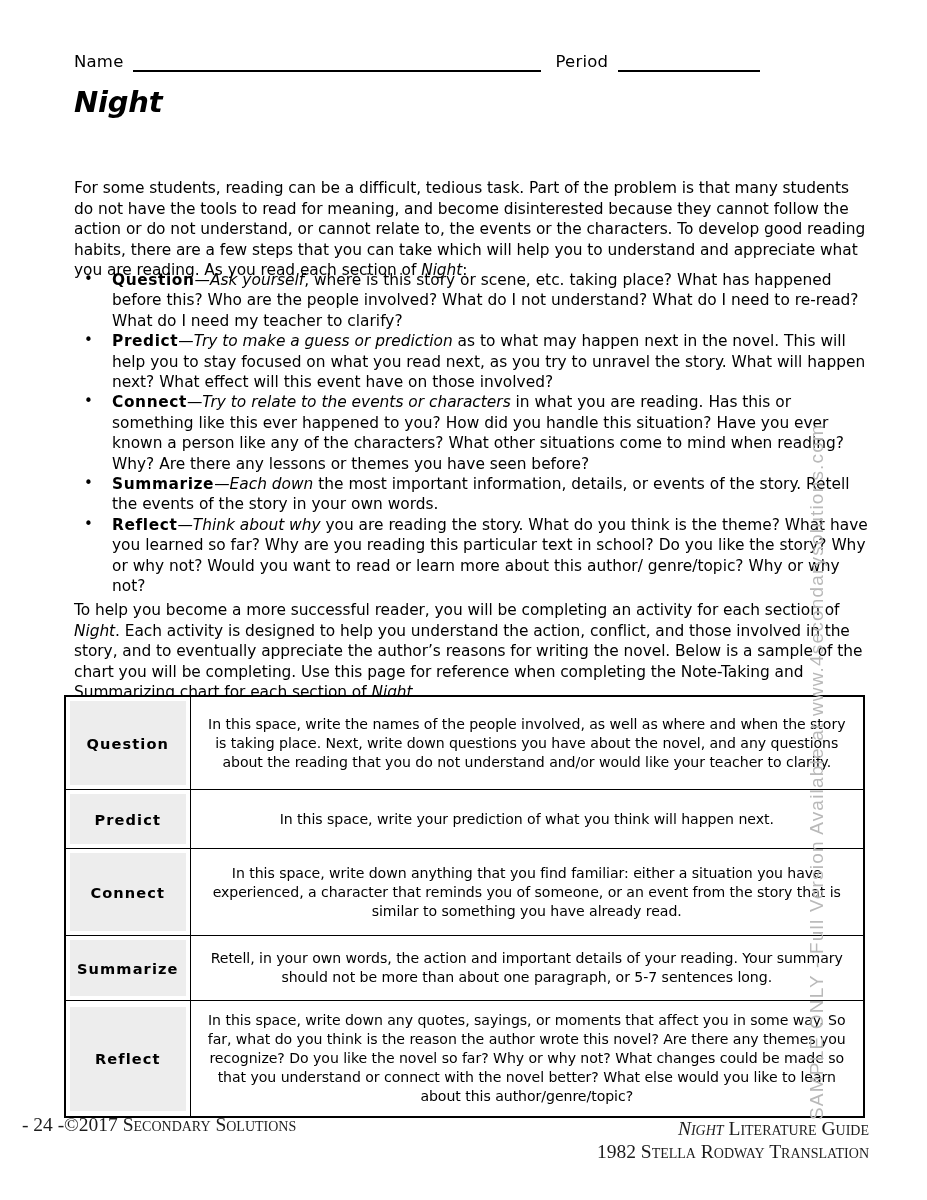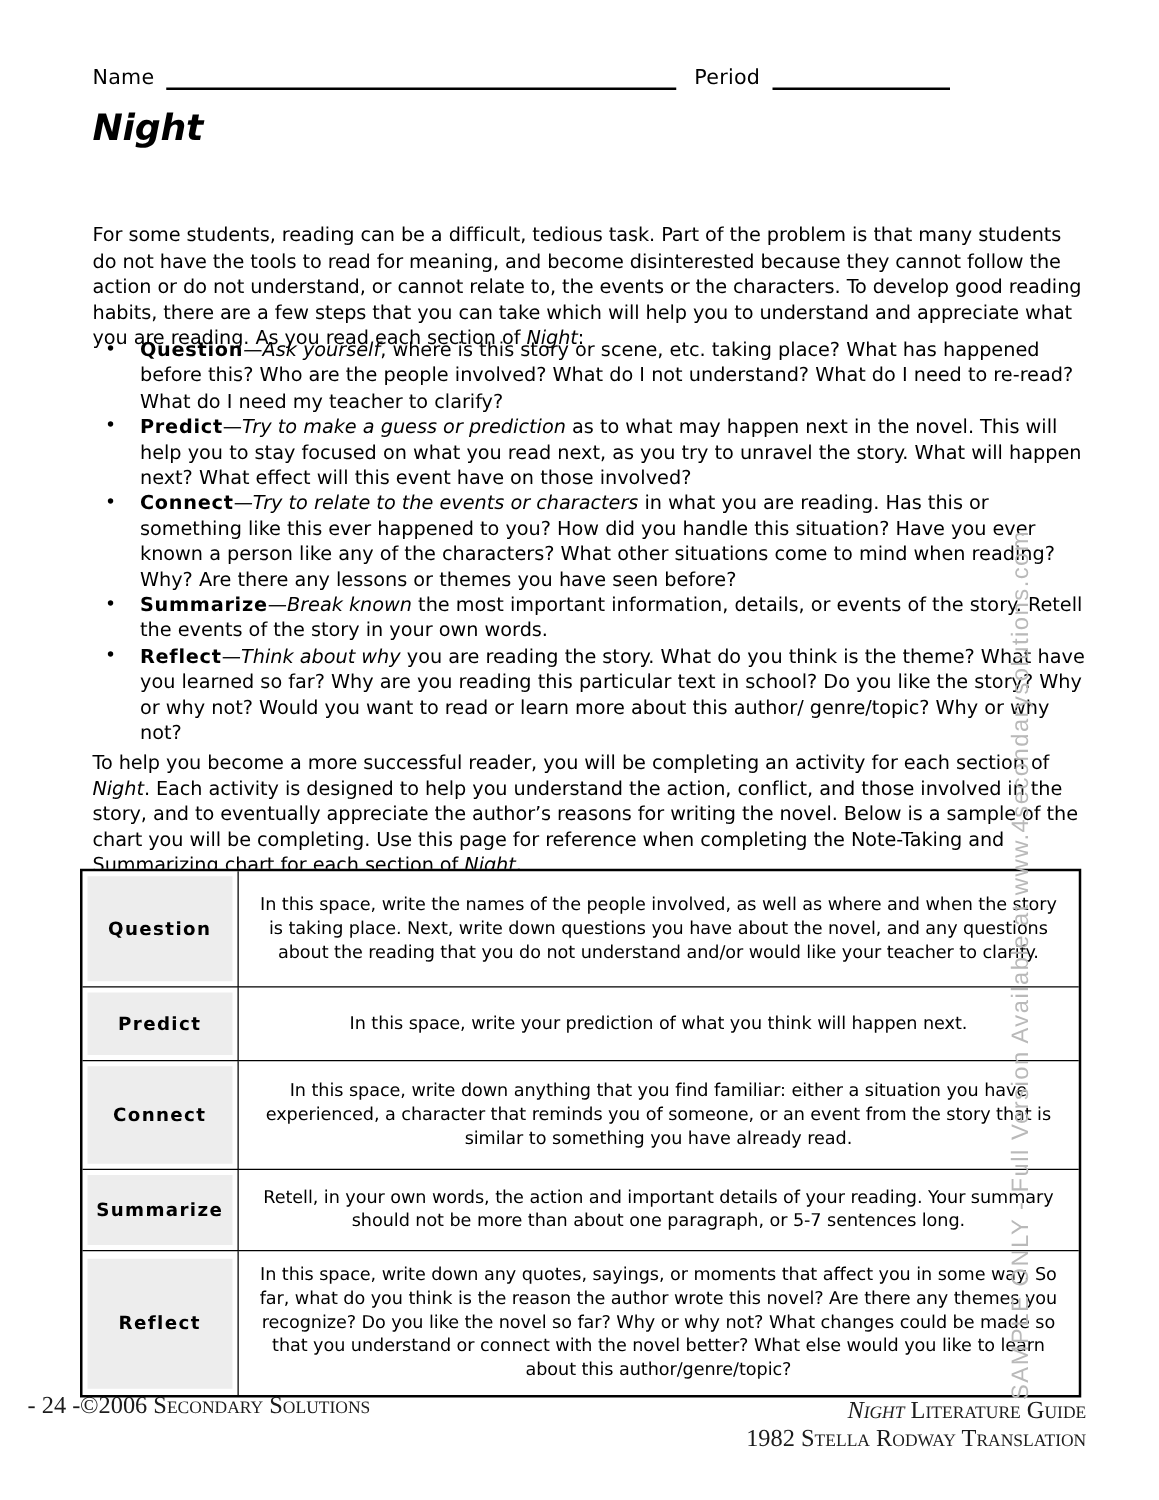--- a/index.html
+++ b/index.html
@@ -256,21 +256,21 @@
     <li>
       <span class="dot">•</span>
       <b>Predict</b><span>—</span><i>Try to make a guess or prediction</i><span> as to what may happen next in the novel.  This will help you to stay focused on what you read next, as you try to unravel the story. What will happen next? What effect will this event have on those involved?</span>
     </li>
     <li>
       <span class="dot">•</span>
       <b>Connect</b><span>—</span><i>Try to relate to the events or characters</i><span> in what you are reading.  Has this or something like this ever happened to you?  How did you handle this situation?  Have you ever known a person like any of the characters?  What other situations come to mind when reading?  Why?  Are there any lessons or themes you have seen before?</span>
     </li>
     <li>
       <span class="dot">•</span>
-      <b>Summarize</b><span>—</span><i>Break known</i><span> the most important information, details, or events of the story.  Retell the events of the story in your own words.</span>
+      <b>Summarize</b><span>—</span><i>Each down</i><span> the most important information, details, or events of the story.  Retell the events of the story in your own words.</span>
     </li>
     <li>
       <span class="dot">•</span>
       <b>Reflect</b><span>—</span><i>Think about why</i><span> you are reading the story.  What do you think is the theme?  What have you learned so far?  Why are you reading this particular text in school?  Do you like the story?  Why or why not?  Would you want to read or learn more about this author/ genre/topic?  Why or why not?</span>
     </li>
   </ul>
 
   <p class="closing"><span>To help you become a more successful reader, you will be completing an activity for each section of </span><i>Night</i><span>. Each activity is designed to help you understand the action, conflict, and those involved in the story, and to eventually appreciate the author’s reasons for writing the novel.  Below is a sample of the chart you will be completing.  Use this page for reference when completing the Note-Taking and Summarizing chart for each section of </span><i>Night</i><span>.</span></p>
 
   <div class="chart">
@@ -304,21 +304,21 @@
           <td class="cat">
             <div class="chip">Reflect</div>
           </td>
           <td class="desc">In this space, write down any quotes, sayings, or moments that affect you in some way.  So far, what do you think is the reason the author wrote this novel?  Are there any themes you recognize?  Do you like the novel so far?  Why or why not?  What changes could be made so that you understand or connect with the novel better?  What else would you like to learn about this author/genre/topic?</td>
         </tr>
       </tbody>
     </table>
   </div>
 
   <div class="footer">
-    <span class="fl">©2006 Secondary Solutions</span>
+    <span class="fl">©2017 Secondary Solutions</span>
     <span class="fc">- 24 -</span>
     <span class="fr">
       <span class="l1"><i>Night</i><span> Literature Guide</span></span>
       <span class="l2">1982 Stella Rodway Translation</span>
     </span>
   </div>
 
   <div class="watermark" style="color: rgb(185, 185, 185);">SAMPLE ONLY - Full Version Available at www.4secondarysolutions.com</div>
 
 </div>

